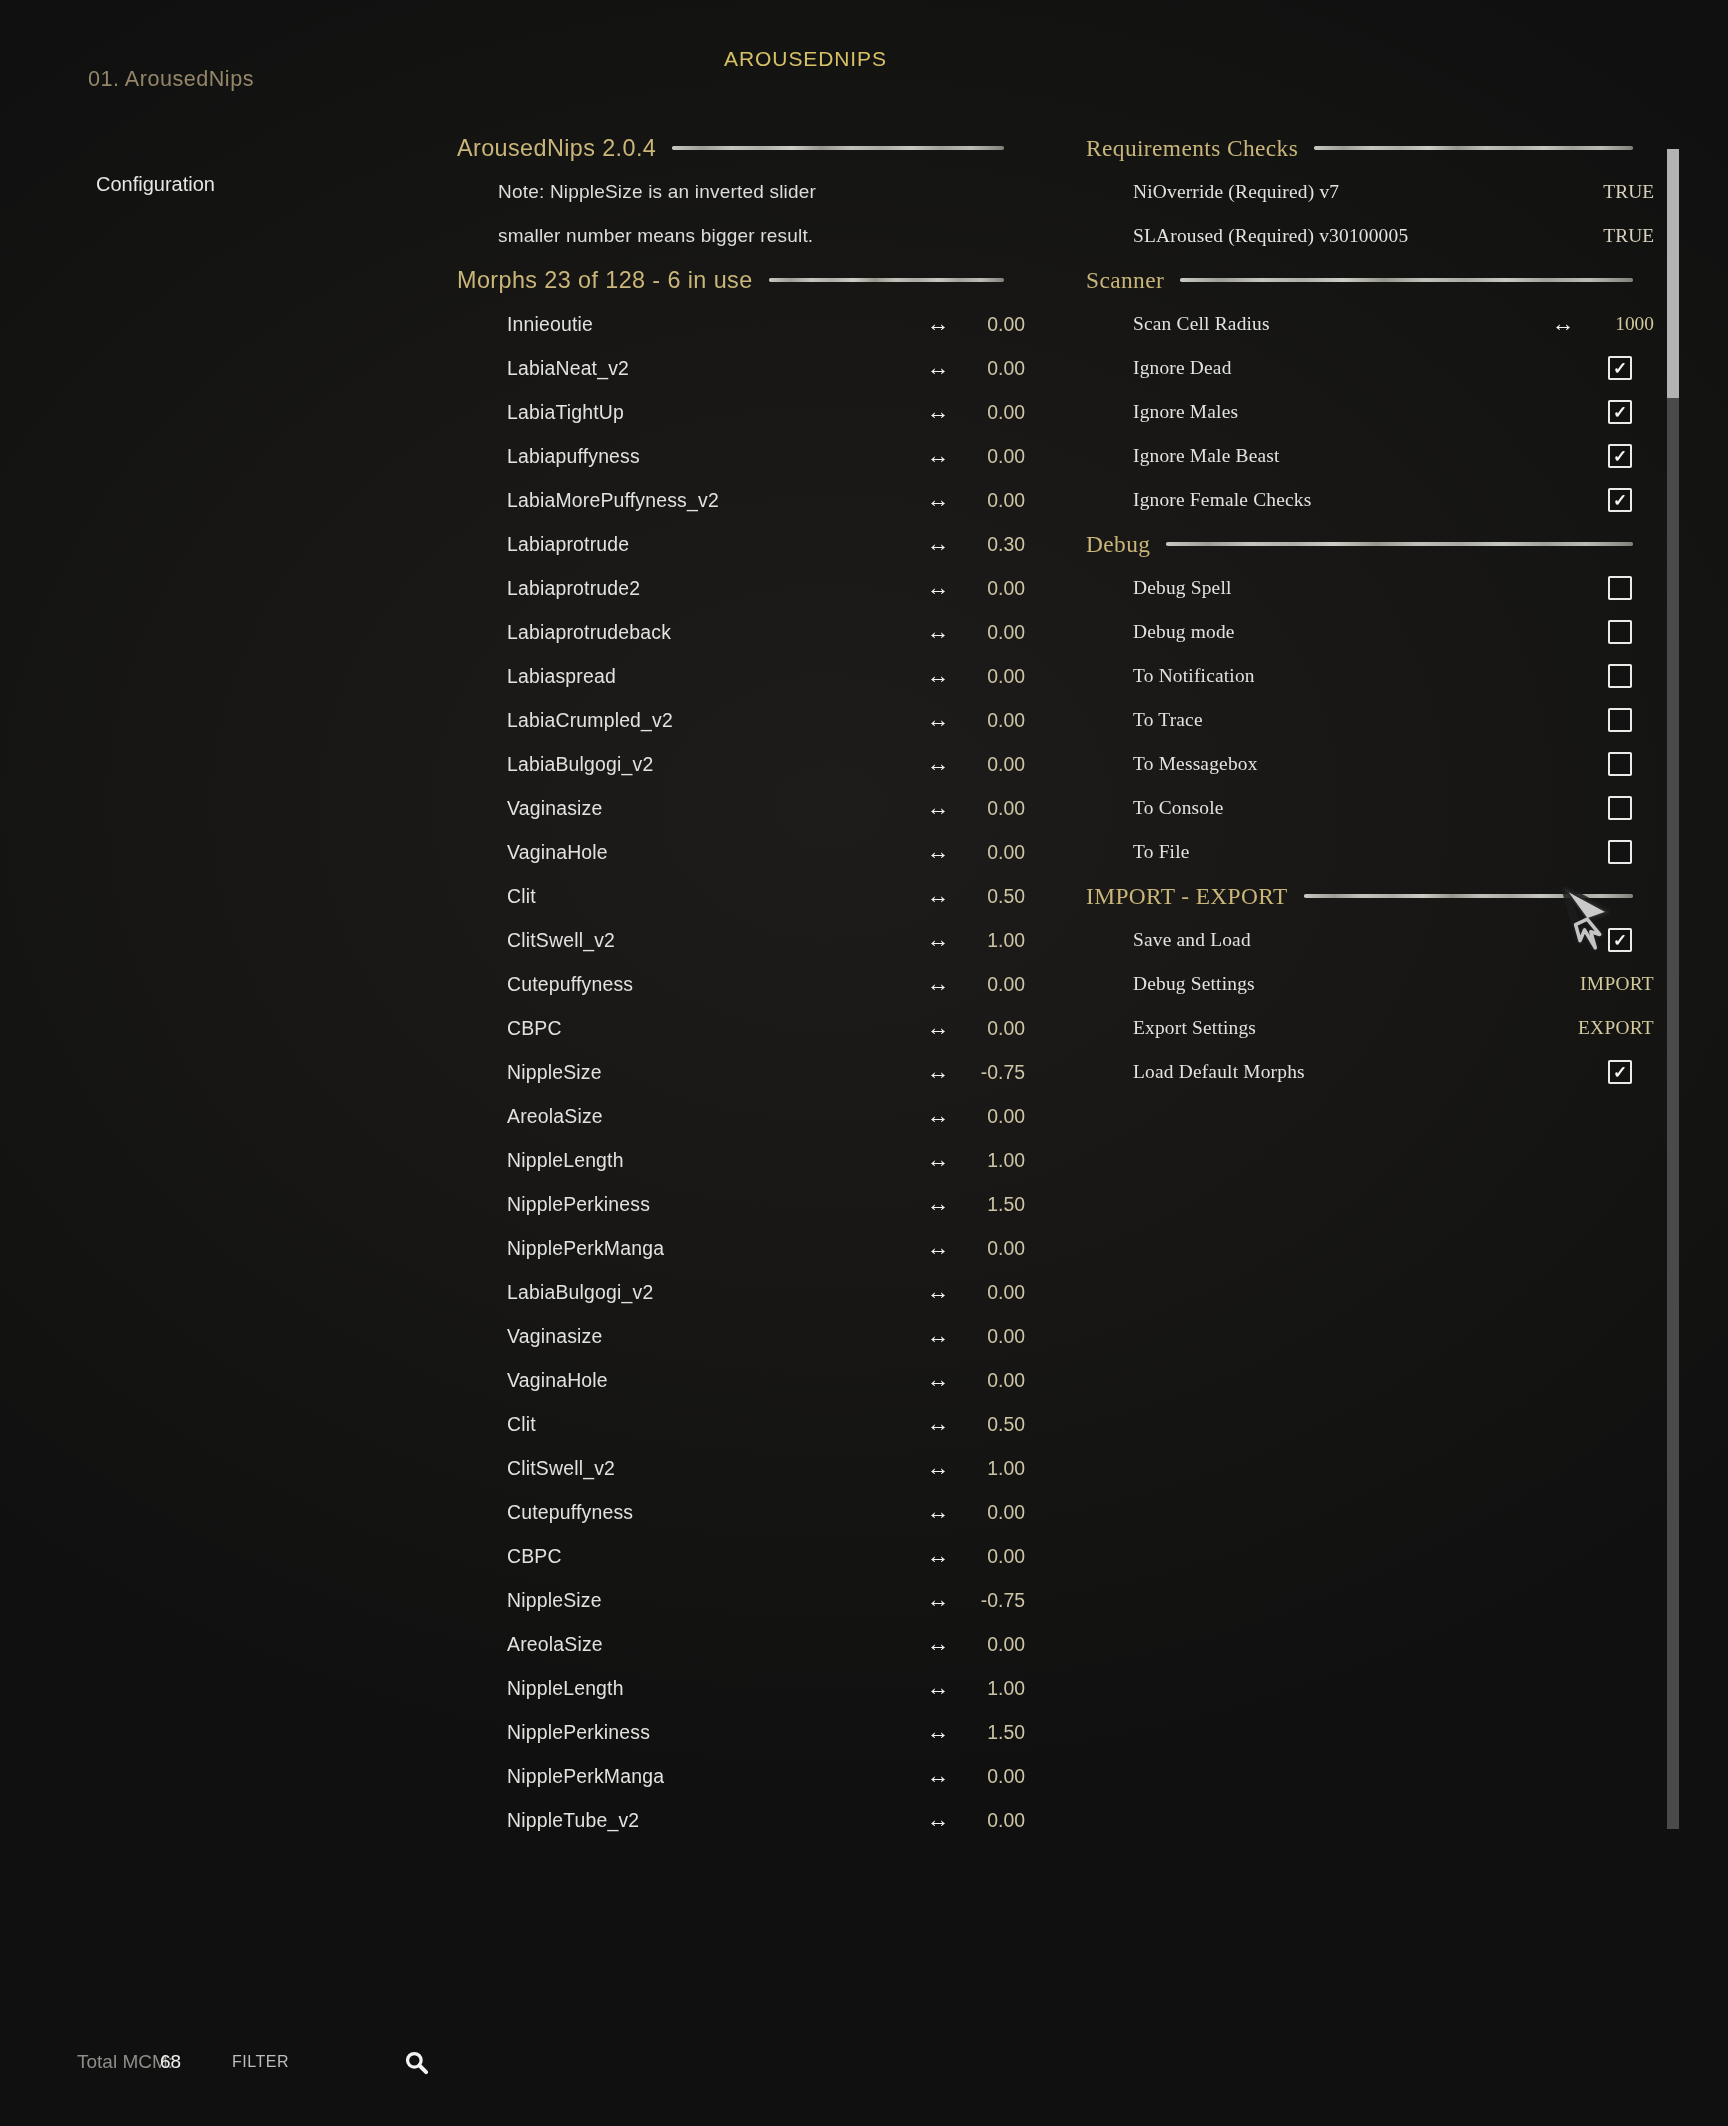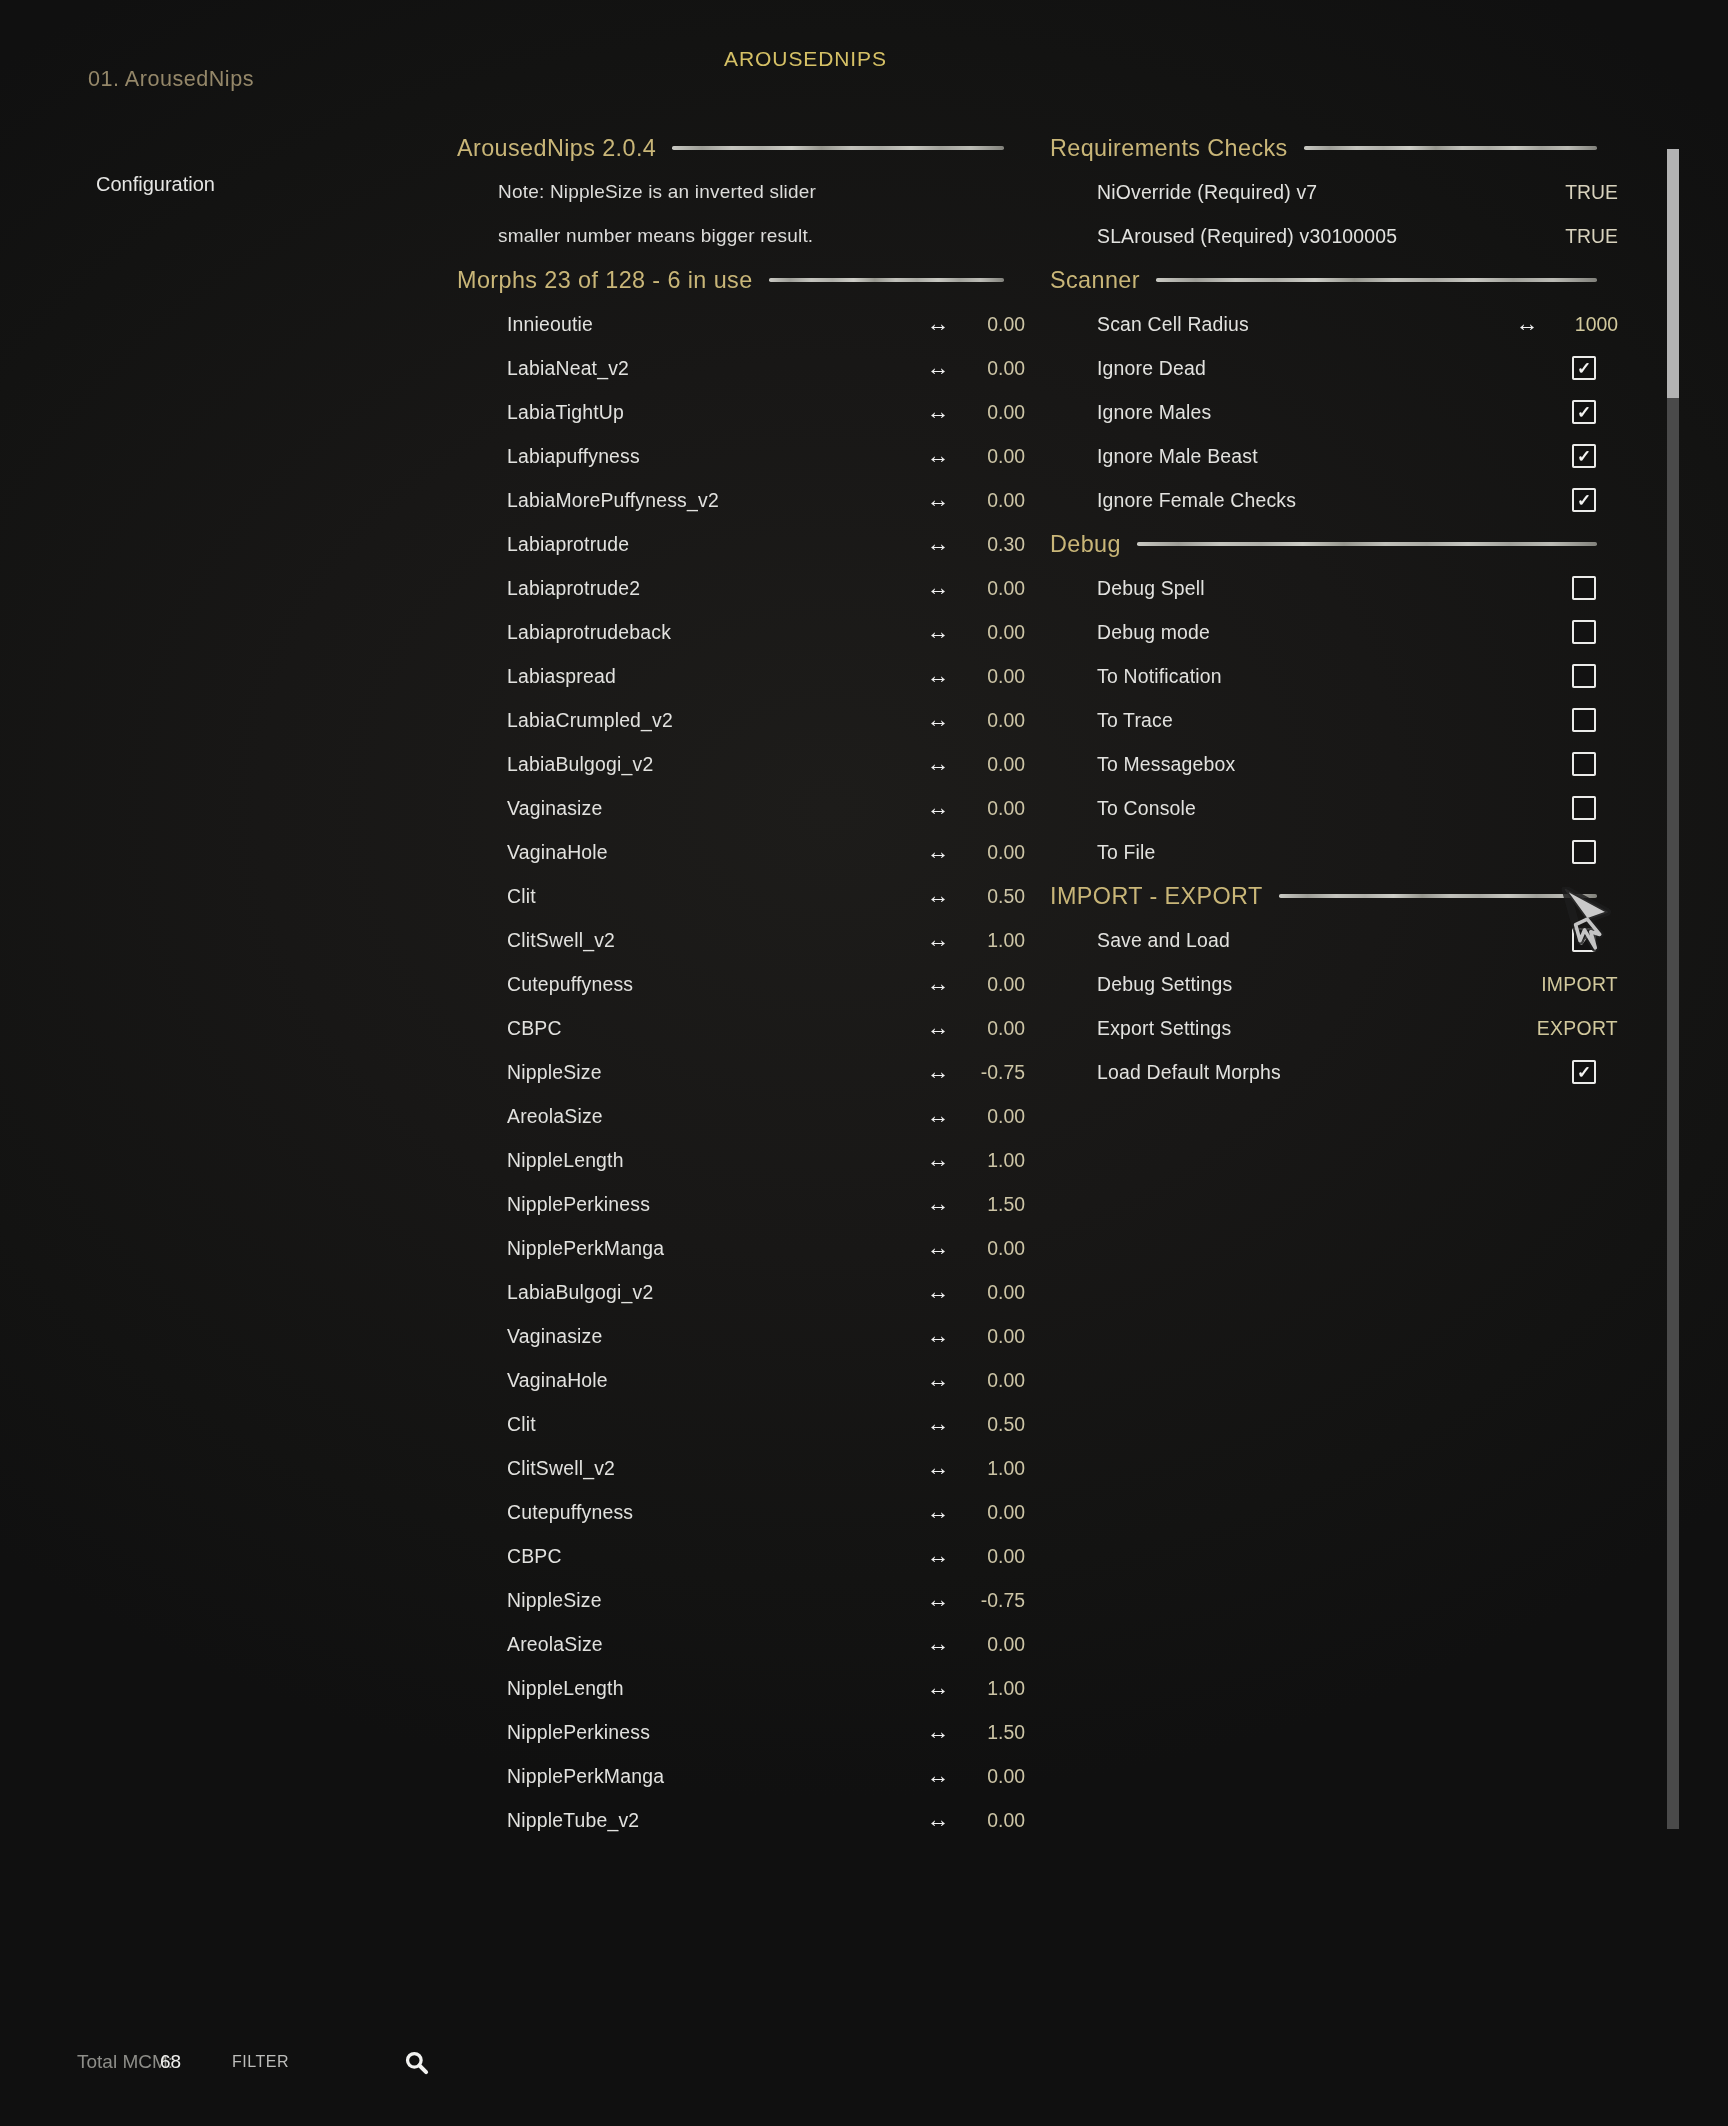--- a/index.html
+++ b/index.html
@@ -16,21 +16,21 @@
   }
   .mod-entry{
     position:absolute;left:88px;top:66px;font-size:21.6px;letter-spacing:0.5px;
     color:var(--sidebar-gold,#948769);
   }
   .side-section{
     position:absolute;left:96px;top:173px;font-size:20px;color:#e6e6e4;
   }
   .col{position:absolute;top:126px;width:576px;--row-h:44px;}
   .left-col{left:457px;}
-  .right-col{left:1050px;}
+  .right-col{left:1086px;font-family:Liberation Serif, serif;}
   .hrow,.irow{position:relative;height:var(--row-h);display:flex;align-items:center;}
   .header{
     color:var(--accent-gold,#c9b678);font-size:23.4px;letter-spacing:0.4px;white-space:nowrap;
     flex:0 0 auto;
   }
   .rule{
     flex:1 1 auto;height:3.6px;margin-left:16px;margin-right:29px;border-radius:1.8px;
     background:linear-gradient(90deg,#e2e2db 0%,#b0b0a9 9%,#dcdcd5 18%,#c4c4bd 27%,#e6e6df 36%,
       #a8a89f 45%,#d8d8d1 54%,#bfbfb8 63%,#e0e0d9 72%,#b4b4ad 81%,#d2d2cb 90%,#8f8f88 100%);
     opacity:.88;

